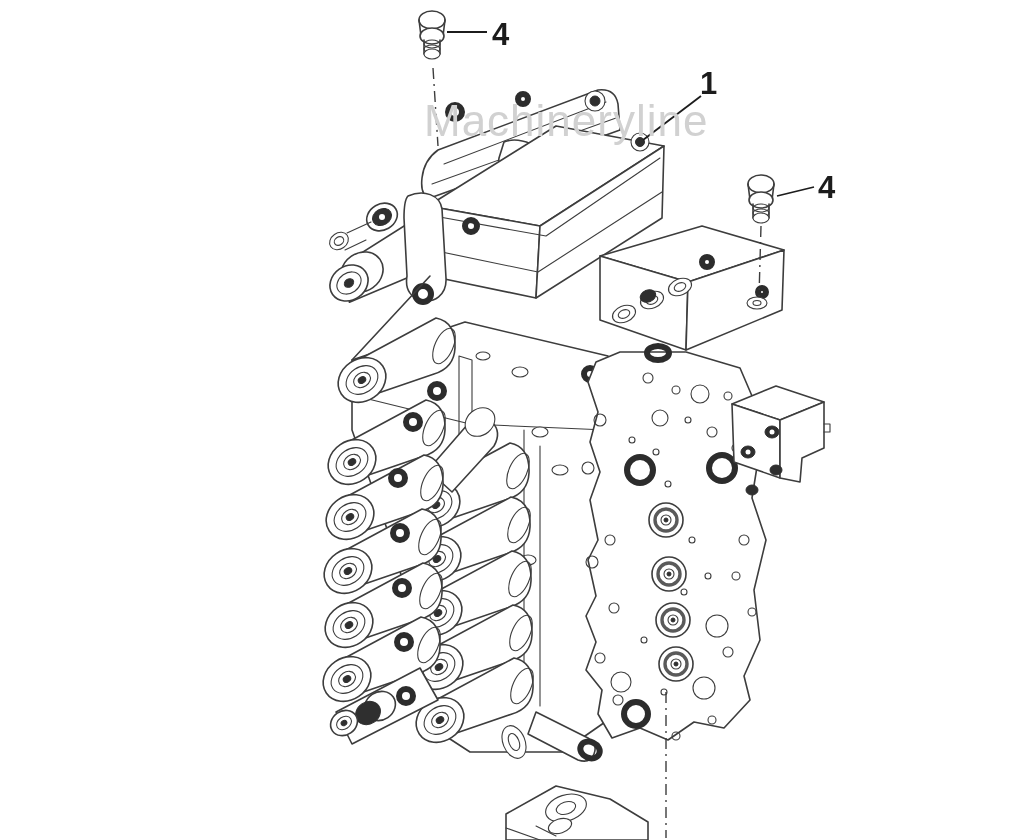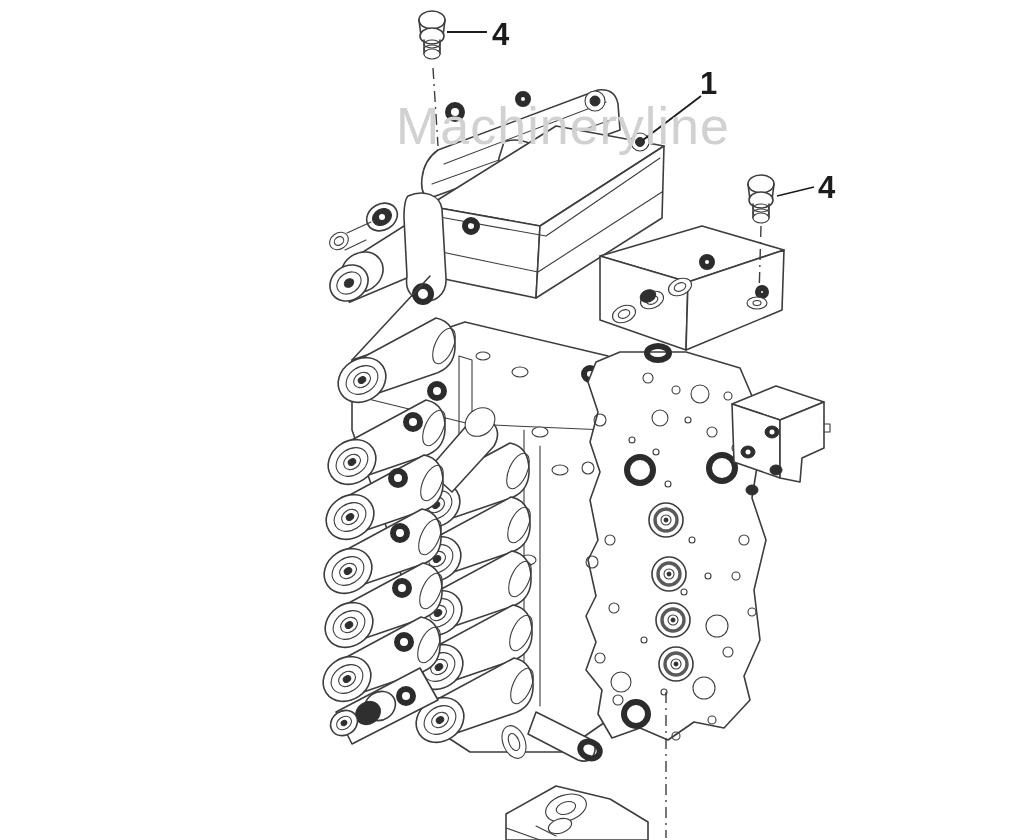--- a/index.html
+++ b/index.html
@@ -1,19 +1,19 @@
 <!DOCTYPE html>
 <html><head>
 <meta charset="utf-8">
 <style>
   html,body{margin:0;padding:0;background:#ffffff;}
   .stage{position:relative;width:1024px;height:840px;background:#ffffff;overflow:hidden;
          font-family:"Liberation Sans",sans-serif;}
   .stage svg{position:absolute;left:0;top:0;}
-  .watermark{position:absolute;left:396px;top:96px;font-size:52px;font-weight:500;
+  .watermark{position:absolute;left:424px;top:96px;font-size:44px;font-weight:500;
              color:#d1d1d1;letter-spacing:1px;white-space:nowrap;user-select:none;}
   .callout-label{font-family:"Liberation Sans",sans-serif;font-size:31px;font-weight:bold;fill:#1c1c1c;}
   
   .ln  {fill:none;stroke:#3d3d3d;stroke-width:1.6;stroke-linejoin:round;stroke-linecap:round;}
   .lnt {fill:none;stroke:#3d3d3d;stroke-width:1.1;stroke-linejoin:round;stroke-linecap:round;}
   .wh  {fill:#ffffff;stroke:#3d3d3d;stroke-width:1.6;stroke-linejoin:round;}
   .whT {fill:#ffffff;stroke:#3d3d3d;stroke-width:1.1;stroke-linejoin:round;}
   .dk  {fill:#2f2f2f;stroke:#2f2f2f;}
   .donut{fill:none;stroke:#2c2c2c;stroke-width:6;}
   .ringG{fill:none;stroke:#5a5a5a;stroke-width:3.4;}

